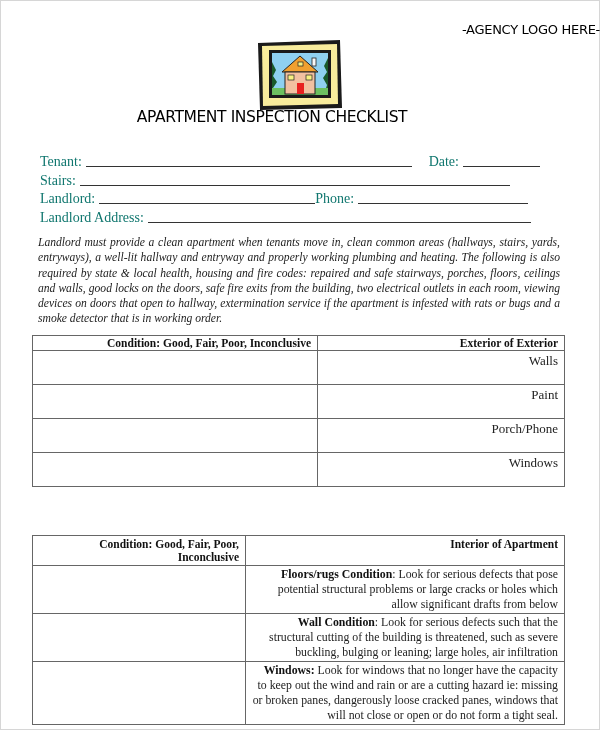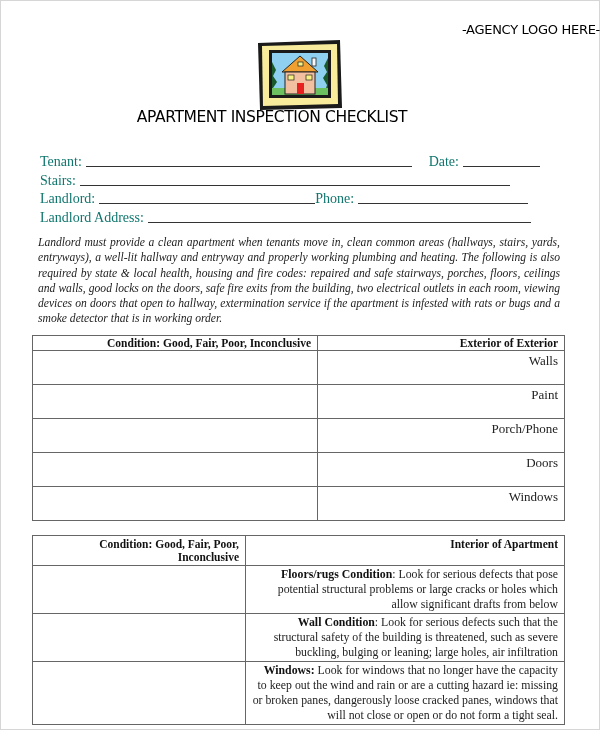--- a/index.html
+++ b/index.html
@@ -166,41 +166,37 @@
   <tr>
     <td></td>
     <td>Paint</td>
   </tr>
   <tr>
     <td></td>
     <td>Porch/Phone</td>
   </tr>
   <tr>
     <td></td>
-    <td>Doors</td>
-  </tr>
-  <tr>
-    <td></td>
     <td>Windows</td>
   </tr>
 </tbody>
   </table>
 
 <table class="checklist" id="interior-table">
   <tbody>
       <tr>
     <th class="col-1">Condition: Good, Fair, Poor, Inconclusive</th>
     <th>Interior of Apartment</th>
   </tr>
   <tr>
     <td></td>
     <td><span class="item-title">Floors/rugs Condition</span><span>: Look for serious defects that pose potential structural problems or large cracks or holes which allow significant drafts from below</span></td>
   </tr>
   <tr>
     <td></td>
-    <td><span class="item-title">Wall Condition</span><span>: Look for serious defects such that the structural safety of the building is threatened, such as severe buckling, bulging or leaning; large holes, air infiltration</span></td>
+    <td><span class="item-title">Wall Condition</span><span>: Look for serious defects such that the structural cutting of the building is threatened, such as severe buckling, bulging or leaning; large holes, air infiltration</span></td>
   </tr>
   <tr>
     <td></td>
     <td><span class="item-title">Windows:</span><span> Look for windows that no longer have the capacity to keep out the wind and rain or are a cutting hazard ie: missing or broken panes, dangerously loose cracked panes, windows that will not close or open or do not form a tight seal.</span></td>
   </tr>
 </tbody>
   </table>
 
 </body></html>

